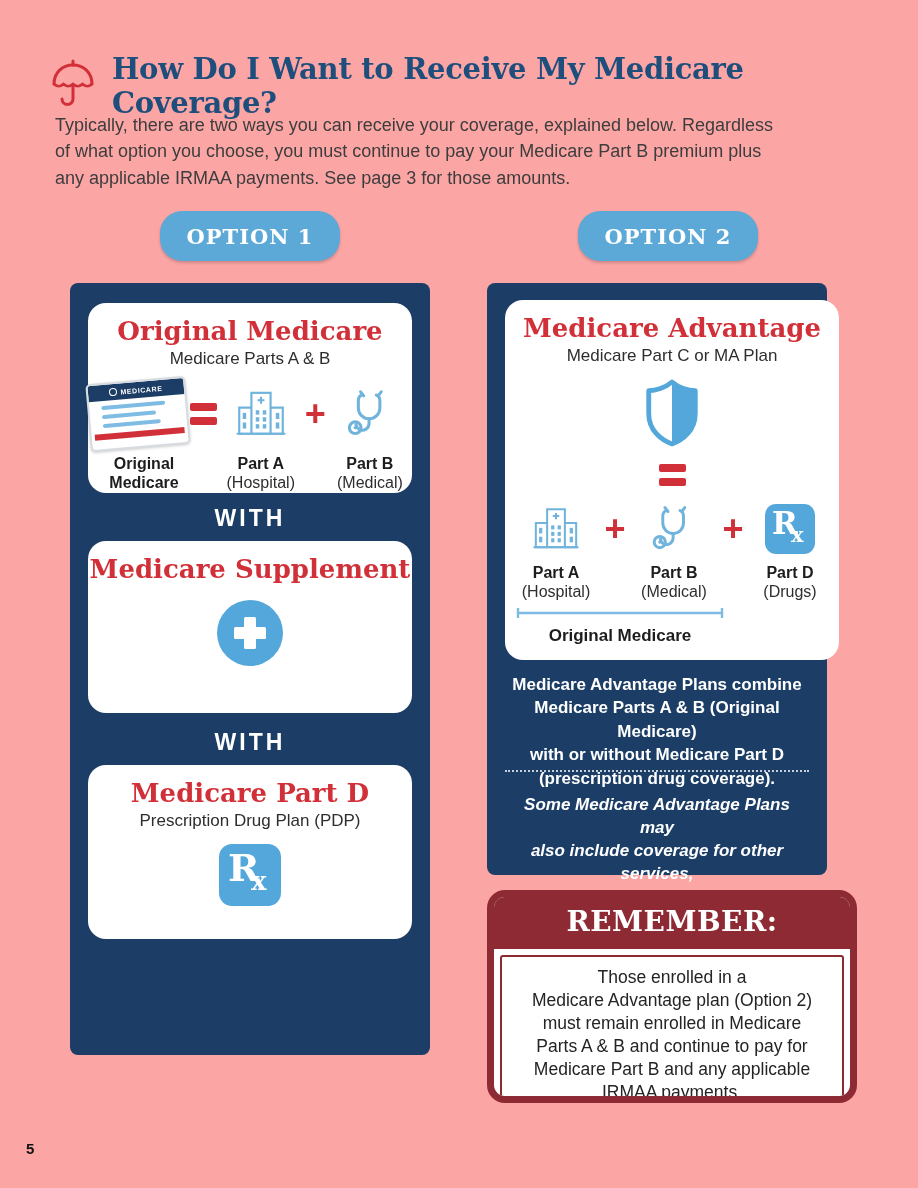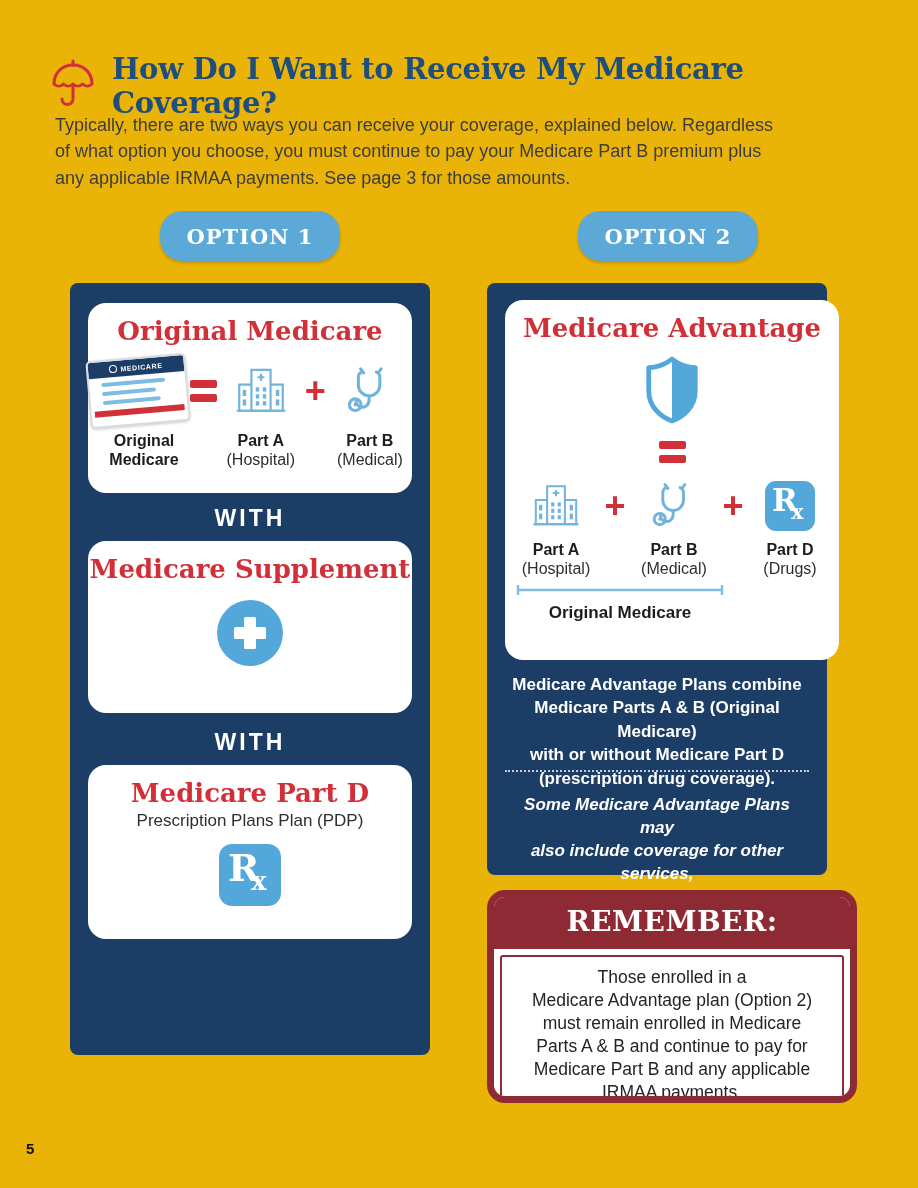--- a/index.html
+++ b/index.html
@@ -1,16 +1,16 @@
 <!DOCTYPE html>
 <html><head>
 <meta charset="utf-8">
 <style>
   html,body{margin:0;padding:0;background:#ffffff;}
-  .page{position:relative;width:918px;height:1188px;background:#eab308;overflow:hidden;
+  .page{position:relative;width:918px;height:1188px;background:#fca5a5;overflow:hidden;
         font-family:"Liberation Sans",sans-serif;}
   .prelines{white-space:pre-line;margin-left:12px;}
 
   
   .title-row{position:absolute;left:50px;top:52px;display:flex;align-items:center;gap:16px;}
   .page-title{margin:0;font-family:"DejaVu Serif",serif;font-weight:bold;font-size:29px;
               color:#1E4E7C;letter-spacing:-0.3px;}
   .intro{position:absolute;left:55px;top:112px;width:815px;margin:0;font-size:18px;
          line-height:1.46;color:#3d3d3d;}
 
@@ -113,20 +113,21 @@
 of what option you choose, you must continue to pay your Medicare Part B premium plus
 any applicable IRMAA payments. See page 3 for those amounts.</p>
 
   <div class="pill pill-1">OPTION 1</div>
   <div class="pill pill-2">OPTION 2</div>
 
   <section class="col col-1">
 
     <div class="white-card card-a">
       <h2 class="red-title">Original Medicare</h2>
+      <div class="card-sub">Medicare Parts A &amp; B</div>
       <div class="icon-row">
         <div class="icol" style="width:104px;">
           <div class="iconbox">
             <div class="med-card">
               <div class="mc-top">
                   <span class="mc-logo"></span>
                   <span>MEDICARE</span>
                 </div>
               <div class="mc-line mc-l1"></div>
               <div class="mc-line mc-l2"></div>
@@ -202,35 +203,36 @@
             <rect x="27" y="17" width="12" height="32" rx="1.5" fill="#fff"></rect>
           </svg>
         </span>
       </div>
     </div>
 
     <div class="with with-2">WITH</div>
 
     <div class="white-card card-c">
       <h2 class="red-title">Medicare Part D</h2>
-      <div class="card-sub">Prescription Plans Plan (PDP)</div>
+      <div class="card-sub">Prescription Drug Plan (PDP)</div>
       <div class="center-icon" style="margin-top:13px;">
         <span class="rx-tile">
           <span class="rx-r">R</span>
           <span class="rx-x">x</span>
         </span>
       </div>
     </div>
 
   </section>
 
   <section class="col col-2">
 
     <div class="white-card card-d">
       <h2 class="red-title">Medicare Advantage</h2>
+      <div class="card-sub">Medicare Part C or MA Plan</div>
 
       <div class="shield-wrap">
         <span>
           <svg width="62" height="70" viewBox="0 0 64 72">
             <defs>
                 <clipPath id="shr">
                   <rect x="32" y="0" width="32" height="72"></rect>
                 </clipPath>
               </defs>
             <path d="M32 4 C25 10 15 13 8 13 v24 c0 17 13 27 24 31 11-4 24-14 24-31 V13 c-7 0-17-3-24-9 Z" fill="#ffffff" stroke="#54A7DA" stroke-width="5" stroke-linejoin="round"></path>

